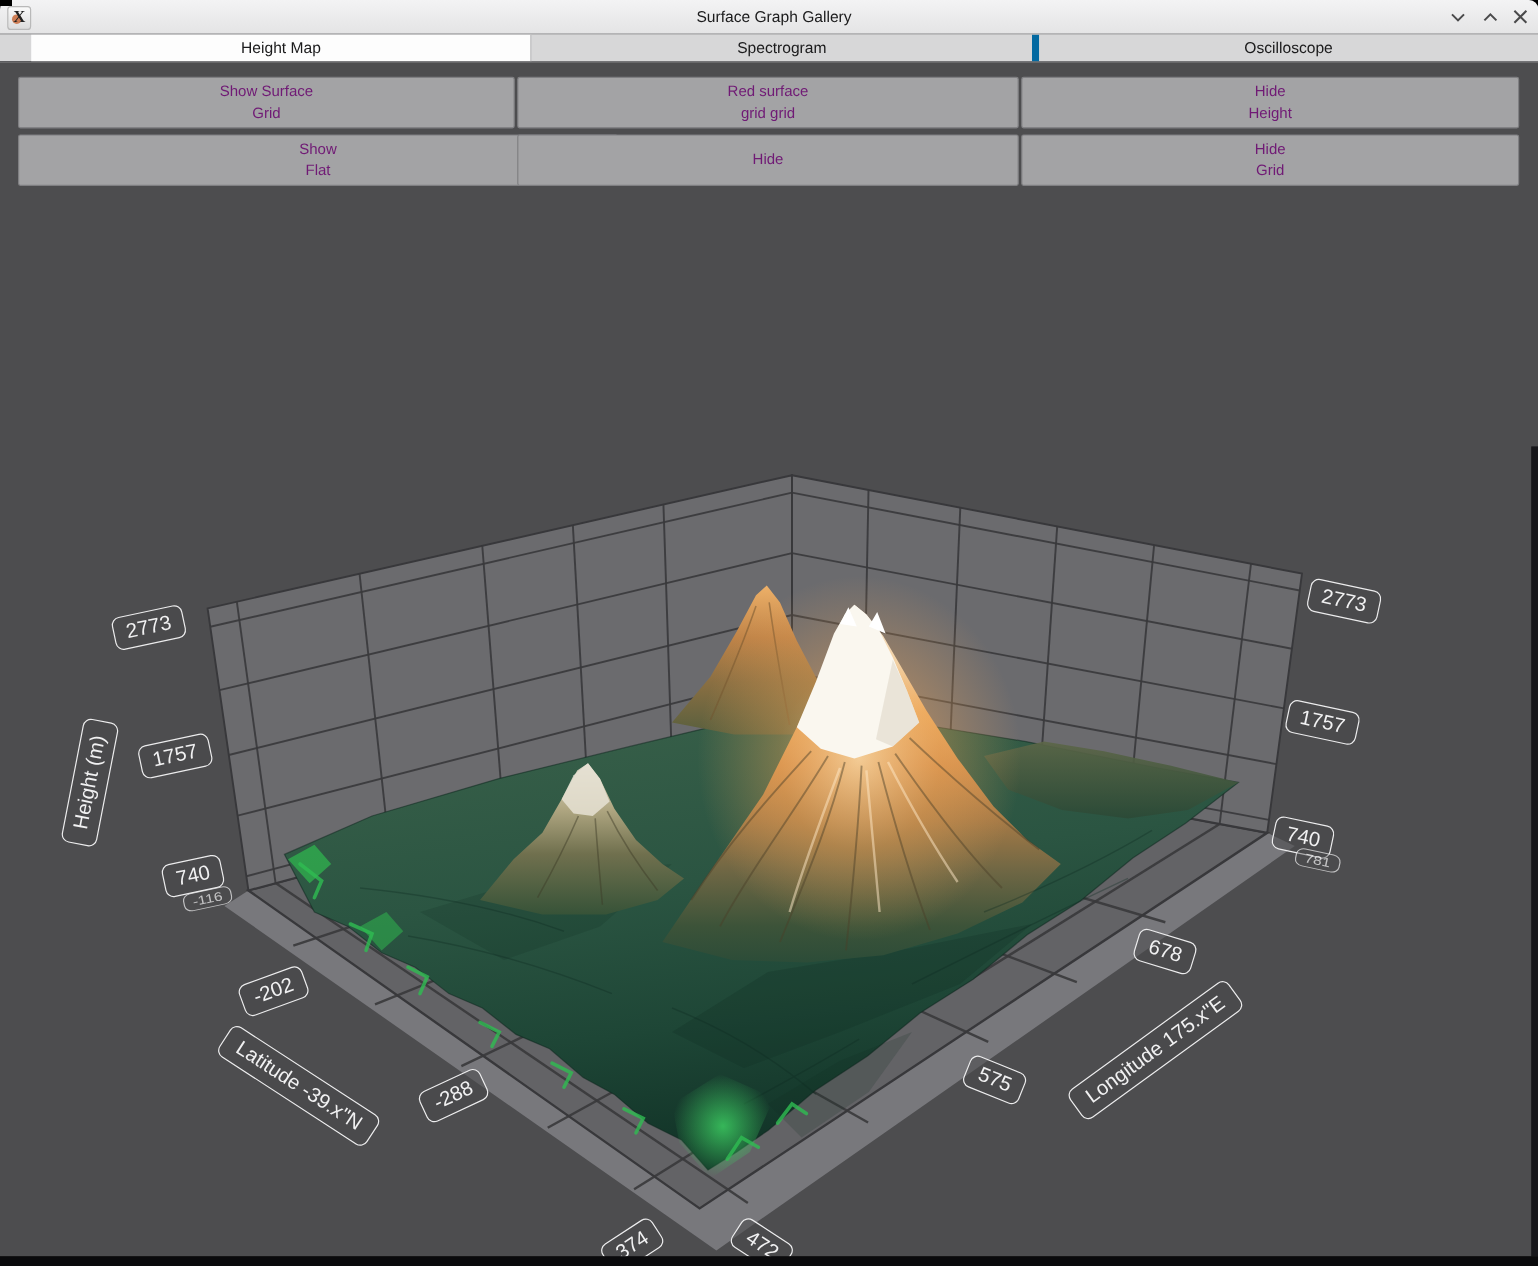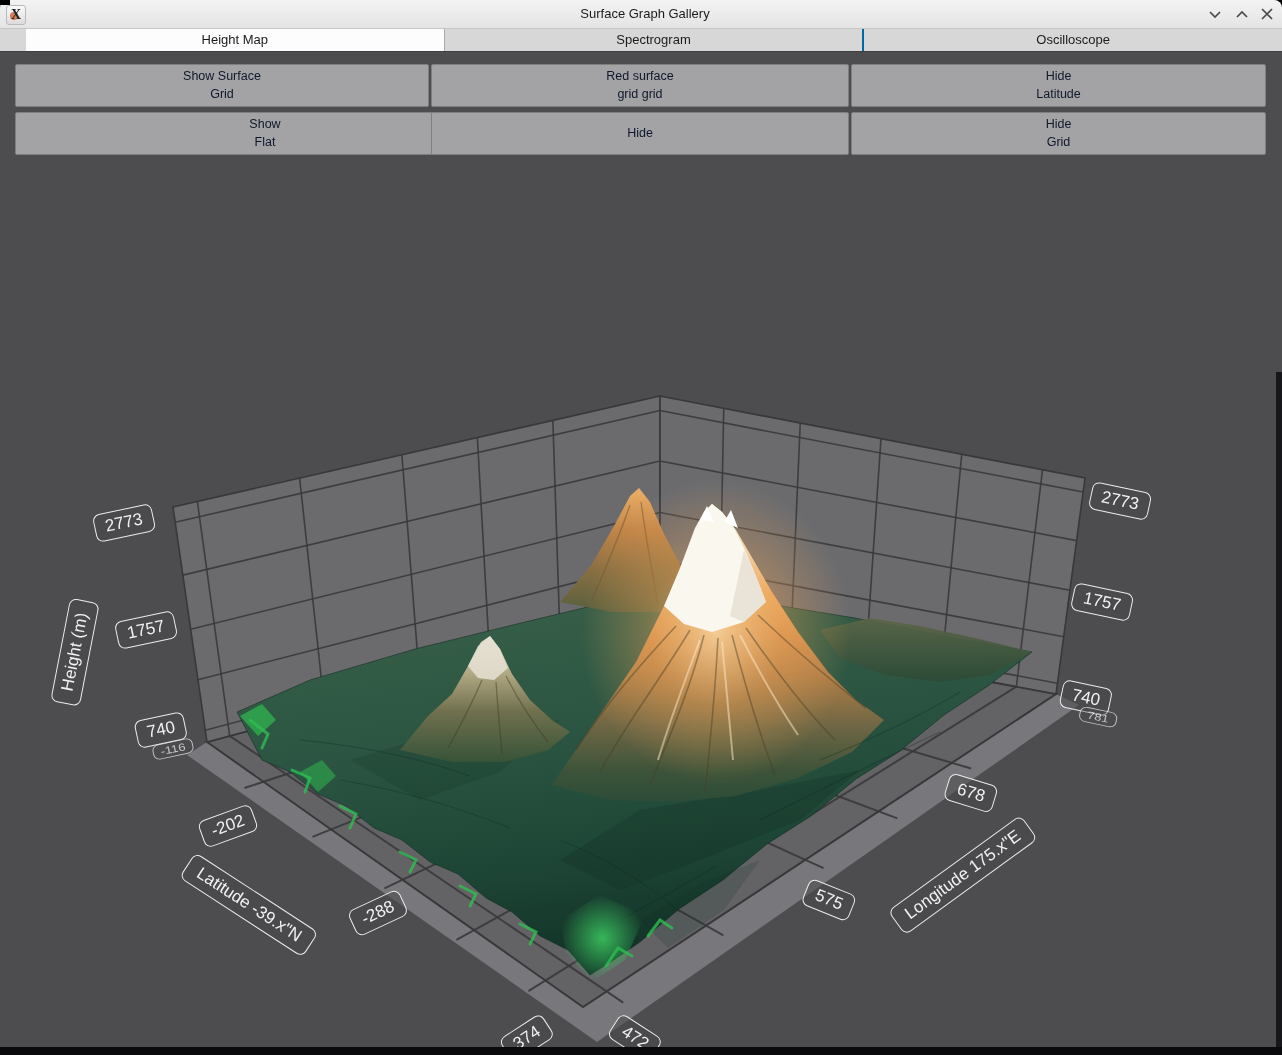--- a/index.html
+++ b/index.html
@@ -16,26 +16,26 @@
     background:#c96a3a;opacity:.85;}
   #app-icon span{position:relative;}
   #win-title{position:absolute;left:4px;top:0;width:100%;height:28px;line-height:28px;text-align:center;
     font-size:13px;color:#1b1b1c;}
   .winbtn{position:absolute;top:6px;width:18px;height:16px;cursor:default;}
   .winbtn svg{display:block;}
   
   #tabbar{position:absolute;left:0;top:29px;width:100%;height:22px;display:flex;
     background:#d7d7d8;border-bottom:1px solid #3f3f41;}
   .tab{flex:1;text-align:center;line-height:21px;font-size:13px;color:#1b1b1c;
-    background:#d7d7d8;border-right:2px solid #0369a1;box-sizing:border-box;}
+    background:#d7d7d8;border-right:6px solid #0369a1;box-sizing:border-box;}
   .tab:last-child{border-right:none;}
   .tab.active{background:#fdfdfd;border-right:1px solid #a9a9ab;margin-left:26px;}
   
   .ctl-btn{position:absolute;height:43px;background:#a3a3a5;border:1px solid #7f7f82;
-    border-radius:2px;color:#0f172a;font-size:12.5px;text-align:center;
+    border-radius:2px;color:#701a75;font-size:12.5px;text-align:center;
     display:flex;flex-direction:column;justify-content:center;line-height:1.4;box-sizing:border-box;}
   
   #plot{position:absolute;left:0;top:160px;width:1282px;height:887px;overflow:hidden;}
   #plot svg{position:absolute;left:0;top:0;}
   .tick{position:absolute;transform:translate(-50%,-50%) rotate(var(--r,0deg));
     color:#f1f1f2;border:1.6px solid #ececed;border-radius:7px;padding:3px 10px;
     font-size:17px;white-space:nowrap;background:rgba(72,72,75,0.55);}
   .tick.dim{font-size:13px;padding:1px 7px;opacity:.72;
     transform:translate(-50%,-50%) rotate(var(--r,0deg)) scaleY(.8);}
   .tick.axis-title{padding:4px 12px;}
@@ -78,21 +78,21 @@
   <div class="ctl-btn" style="left:15px;top:64px;width:414px">
     <span>Show Surface</span>
     <span>Grid</span>
   </div>
   <div class="ctl-btn" style="left:431px;top:64px;width:418px">
     <span>Red surface</span>
     <span>grid grid</span>
   </div>
   <div class="ctl-btn" style="left:851px;top:64px;width:415px">
     <span>Hide</span>
-    <span>Latitude</span>
+    <span>Height</span>
   </div>
   <div class="ctl-btn" style="left:15px;top:112px;width:500px">
     <span>Show</span>
     <span>Flat</span>
   </div>
   <div class="ctl-btn" style="left:431px;top:112px;width:418px">
     <span>Hide</span>
   </div>
   <div class="ctl-btn" style="left:851px;top:112px;width:415px">
     <span>Hide</span>

